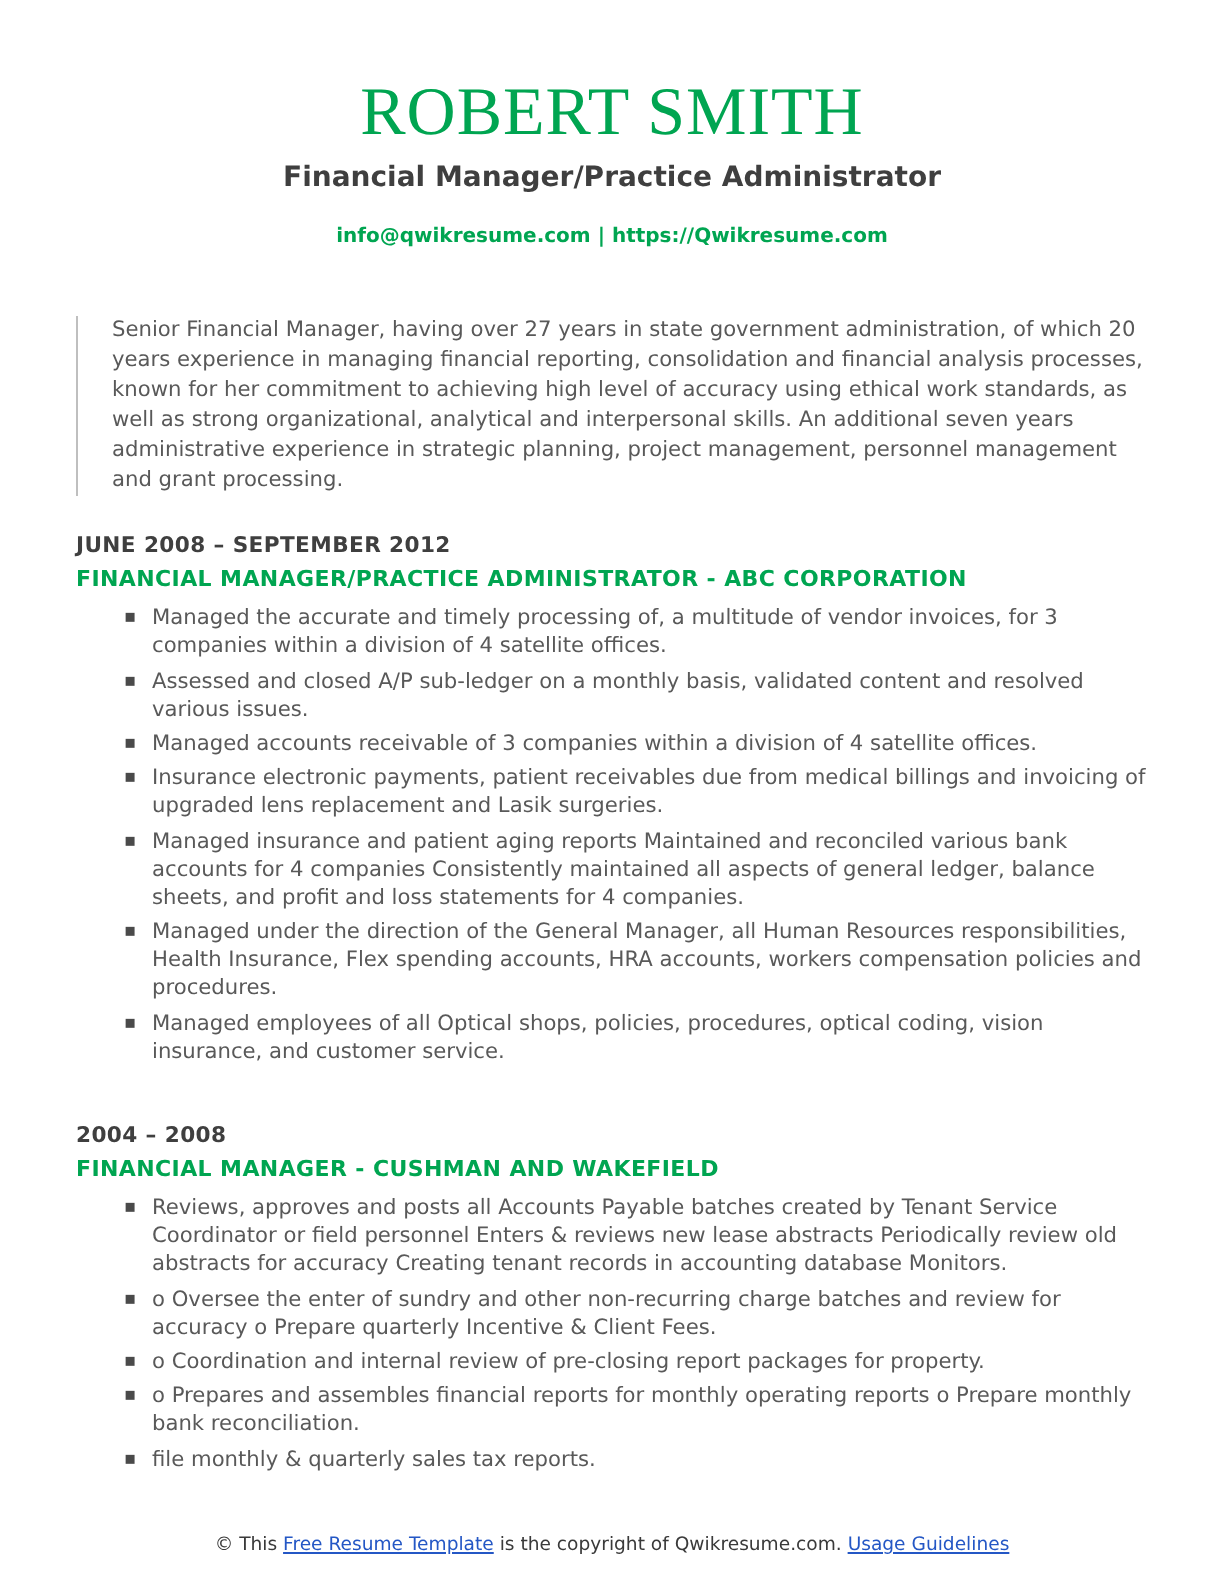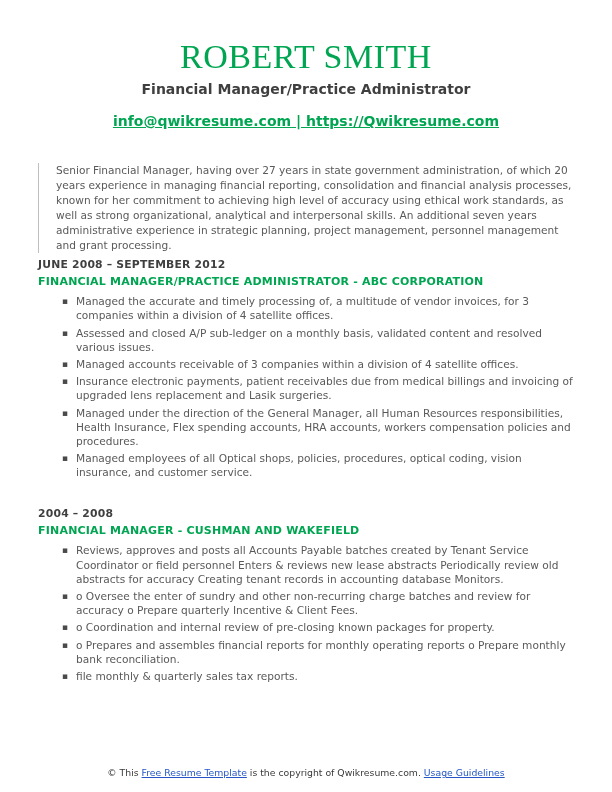--- a/index.html
+++ b/index.html
@@ -33,41 +33,40 @@
     letter-spacing:0.5px;
   }
   .job-title{
     margin-top:7px;
     font-size:14px;
     font-weight:bold;
     color:var(--heading,#3f3f3f);
   }
   .contact{
     margin-top:16px;
-    font-size:14px;
+    font-size:10px;
     font-weight:bold;
     color:var(--accent,#00a551);
-    text-decoration:underline;
   }
   .contact a{
     color:var(--accent,#00a551);
     text-decoration:none;
   }
   .summary{
     margin-top:34px;
     border-left:1px solid #bfbfbf;
     padding-left:17px;
     padding-right:2px;
   }
   .summary p{
     font-size:10.6px;
     line-height:1.42;
     color:var(--text,#595959);
   }
-  .section{margin-top:5px;}
+  .section{margin-top:18px;}
   .section.second{margin-top:28px;}
   .dates{
     font-size:10.8px;
     font-weight:bold;
     color:var(--heading,#3f3f3f);
     letter-spacing:0.2px;
   }
   .sec-title{
     margin-top:4px;
     font-size:11px;
@@ -125,32 +124,33 @@
   </div>
 
   <div class="section">
     <div class="dates">JUNE 2008 – SEPTEMBER 2012</div>
     <div class="sec-title">FINANCIAL MANAGER/PRACTICE ADMINISTRATOR - ABC CORPORATION</div>
     <ul class="bullets">
       <li>Managed the accurate and timely processing of, a multitude of vendor invoices, for 3 companies within a division of 4 satellite offices.</li>
       <li>Assessed and closed A/P sub-ledger on a monthly basis, validated content and resolved various issues.</li>
       <li>Managed accounts receivable of 3 companies within a division of 4 satellite offices.</li>
       <li>Insurance electronic payments, patient receivables due from medical billings and invoicing of upgraded lens replacement and Lasik surgeries.</li>
+      <li>Managed insurance and patient aging reports Maintained and reconciled various bank accounts for 4 companies Consistently maintained all aspects of general ledger, balance sheets, and profit and loss statements for 4 companies.</li>
       <li>Managed under the direction of the General Manager, all Human Resources responsibilities, Health Insurance, Flex spending accounts, HRA accounts, workers compensation policies and procedures.</li>
       <li>Managed employees of all Optical shops, policies, procedures, optical coding, vision insurance, and customer service.</li>
     </ul>
   </div>
 
   <div class="section second">
     <div class="dates">2004 – 2008</div>
     <div class="sec-title">FINANCIAL MANAGER - CUSHMAN AND WAKEFIELD</div>
     <ul class="bullets">
       <li>Reviews, approves and posts all Accounts Payable batches created by Tenant Service Coordinator or field personnel Enters &amp; reviews new lease abstracts Periodically review old abstracts for accuracy Creating tenant records in accounting database Monitors.</li>
       <li>o Oversee the enter of sundry and other non-recurring charge batches and review for accuracy o Prepare quarterly Incentive &amp; Client Fees.</li>
-      <li>o Coordination and internal review of pre-closing known packages for property.</li>
+      <li>o Coordination and internal review of pre-closing report packages for property.</li>
       <li>o Prepares and assembles financial reports for monthly operating reports o Prepare monthly bank reconciliation.</li>
       <li>file monthly &amp; quarterly sales tax reports.</li>
     </ul>
   </div>
 
   <div class="footer"><span>© This </span><a href="#">Free Resume Template</a><span> is the copyright of Qwikresume.com. </span><a href="#">Usage Guidelines</a></div>
 
 </div>
 
 </body></html>

